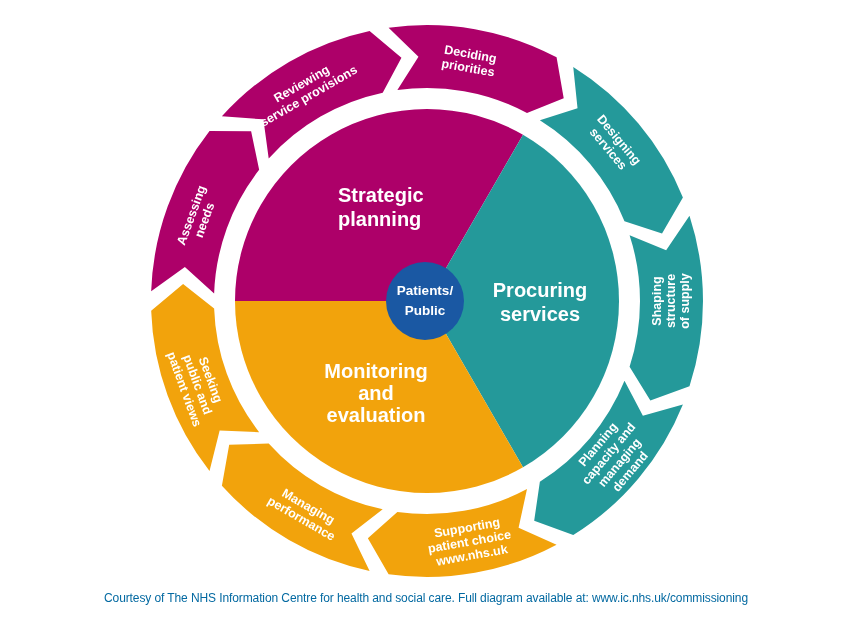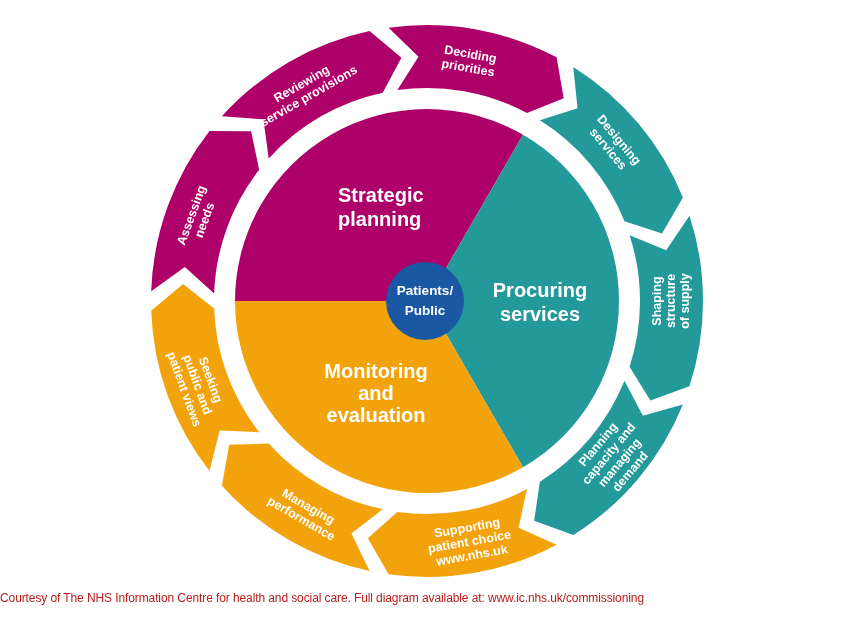--- a/index.html
+++ b/index.html
@@ -19,23 +19,23 @@
     position: absolute;
     top: 0;
     left: 0;
     display: block;
   }
   .caption {
     position: absolute;
     top: 591px;
     left: 0;
     width: 100%;
-    text-align: left;
+    text-align: center;
     font-size: 12px;
-    color: #b91c1c;
+    color: #0369a1;
     letter-spacing: -0.1px;
     font-family: "Liberation Sans", sans-serif;
   }
   .svg-label {
     font-family: "Liberation Sans", sans-serif;
     font-weight: bold;
     fill: #ffffff;
   }
 </style>
 </head>

